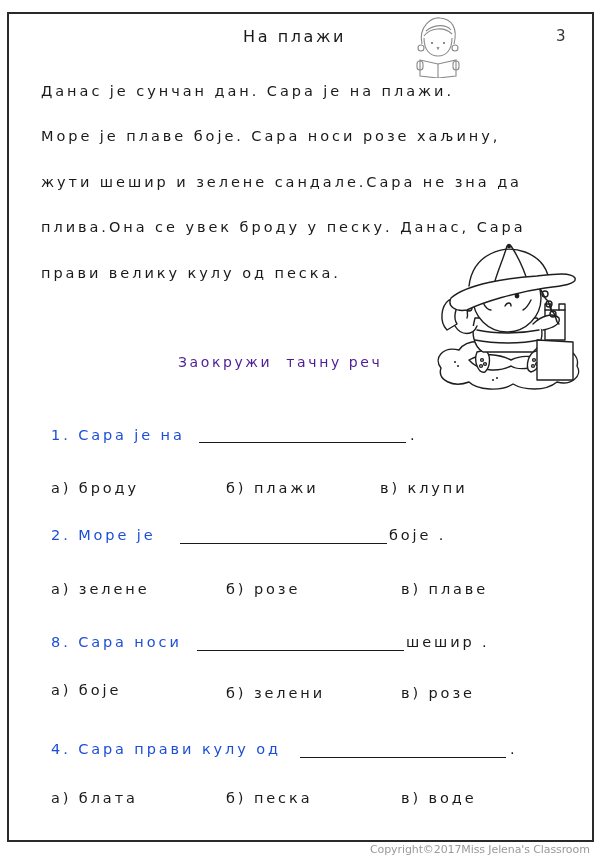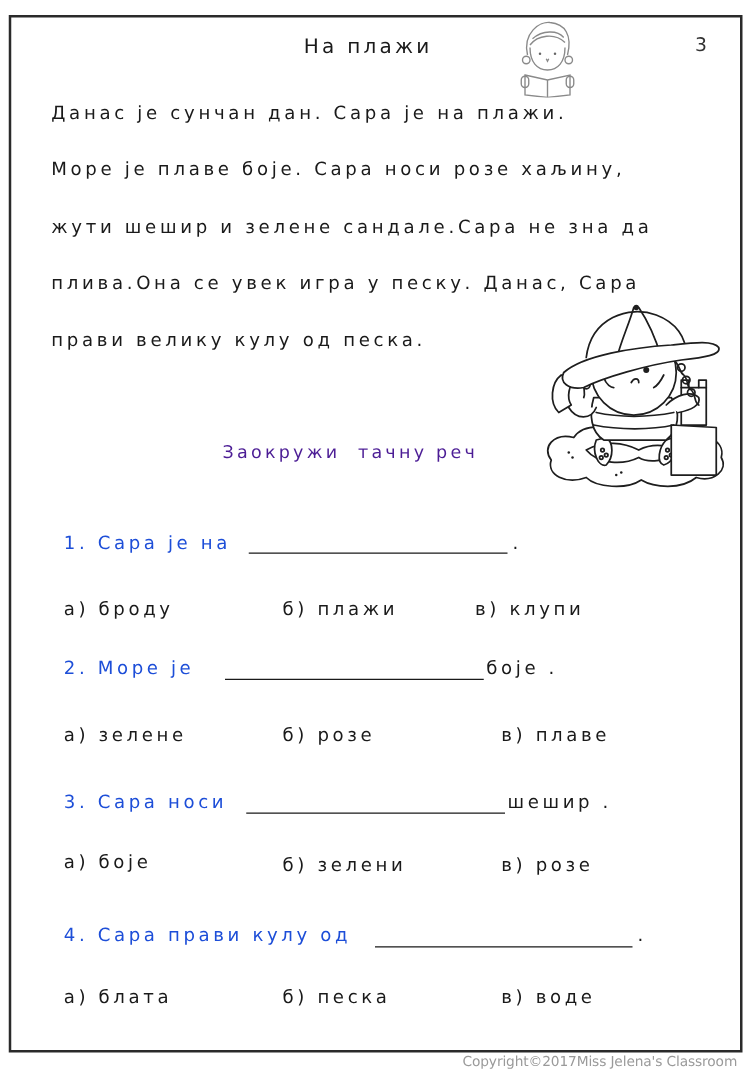--- a/index.html
+++ b/index.html
@@ -120,21 +120,21 @@
     <rect x="7" y="47" width="6" height="9" rx="3"></rect>
     <rect x="43" y="47" width="6" height="9" rx="3"></rect>
   </svg>
 </div>
 
 <div class="abs page-num">3</div>
 
 <div class="abs para-line" style="top:83px">Данас је сунчан дан. Сара је на плажи.</div>
 <div class="abs para-line" style="top:128px">Море је плаве боје. Сара носи розе хаљину,</div>
 <div class="abs para-line" style="top:174px">жути шешир и зелене сандале.Сара не зна да</div>
-<div class="abs para-line" style="top:219px">плива.Она се увек игра у песку. Данас, Сара</div>
+<div class="abs para-line" style="top:219px">плива.Она се увек броду у песку. Данас, Сара</div>
 <div class="abs para-line" style="top:265px">прави велику кулу од песка.</div>
 
 <div class="abs beach-girl">
   <svg width="150" height="152" viewBox="0 0 150 152" fill="none" stroke="#1e1e1e" stroke-width="1.4" stroke-linejoin="round" stroke-linecap="round">
 
     <path d="M8 128 C0 118, 10 106, 26 110 C34 98, 56 100, 66 108 C80 100, 104 102, 112 110 C128 104, 148 112, 144 126 C150 136, 138 146, 124 142 C112 152, 90 150, 80 144 C68 152, 44 150, 36 142 C20 148, 4 140, 8 128 Z" fill="#fff"></path>
     <circle cx="22" cy="122" r="1" fill="#1e1e1e" stroke="none"></circle>
     <circle cx="25" cy="126" r="1" fill="#1e1e1e" stroke="none"></circle>
     <circle cx="60" cy="140" r="1" fill="#1e1e1e" stroke="none"></circle>
     <circle cx="64" cy="138" r="1" fill="#1e1e1e" stroke="none"></circle>
@@ -199,21 +199,21 @@
 <div class="abs opt" style="left:380px; top:480px">в) клупи</div>
 
 <div class="abs q-line" style="top:527px">2. Море је</div>
 <div class="blank" style="left:180px; top:543px; width:207px;"></div>
 <div class="abs q-tail" style="left:389px; top:527px">боје .</div>
 
 <div class="abs opt" style="left:51px; top:581px">а) зелене</div>
 <div class="abs opt" style="left:226px; top:581px">б) розе</div>
 <div class="abs opt" style="left:401px; top:581px">в) плаве</div>
 
-<div class="abs q-line" style="top:634px">3. Сара носи</div>
+<div class="abs q-line" style="top:634px">8. Сара носи</div>
 <div class="blank" style="left:197px; top:650px; width:207px;"></div>
 <div class="abs q-tail" style="left:406px; top:634px">шешир .</div>
 
 <div class="abs opt" style="left:51px; top:682px">а) боје</div>
 <div class="abs opt" style="left:226px; top:685px">б) зелени</div>
 <div class="abs opt" style="left:401px; top:685px">в) розе</div>
 
 <div class="abs q-line" style="top:741px">4. Сара прави кулу од</div>
 <div class="blank" style="left:300px; top:757px; width:206px;"></div>
 <div class="abs q-tail" style="left:510px; top:741px">.</div>

